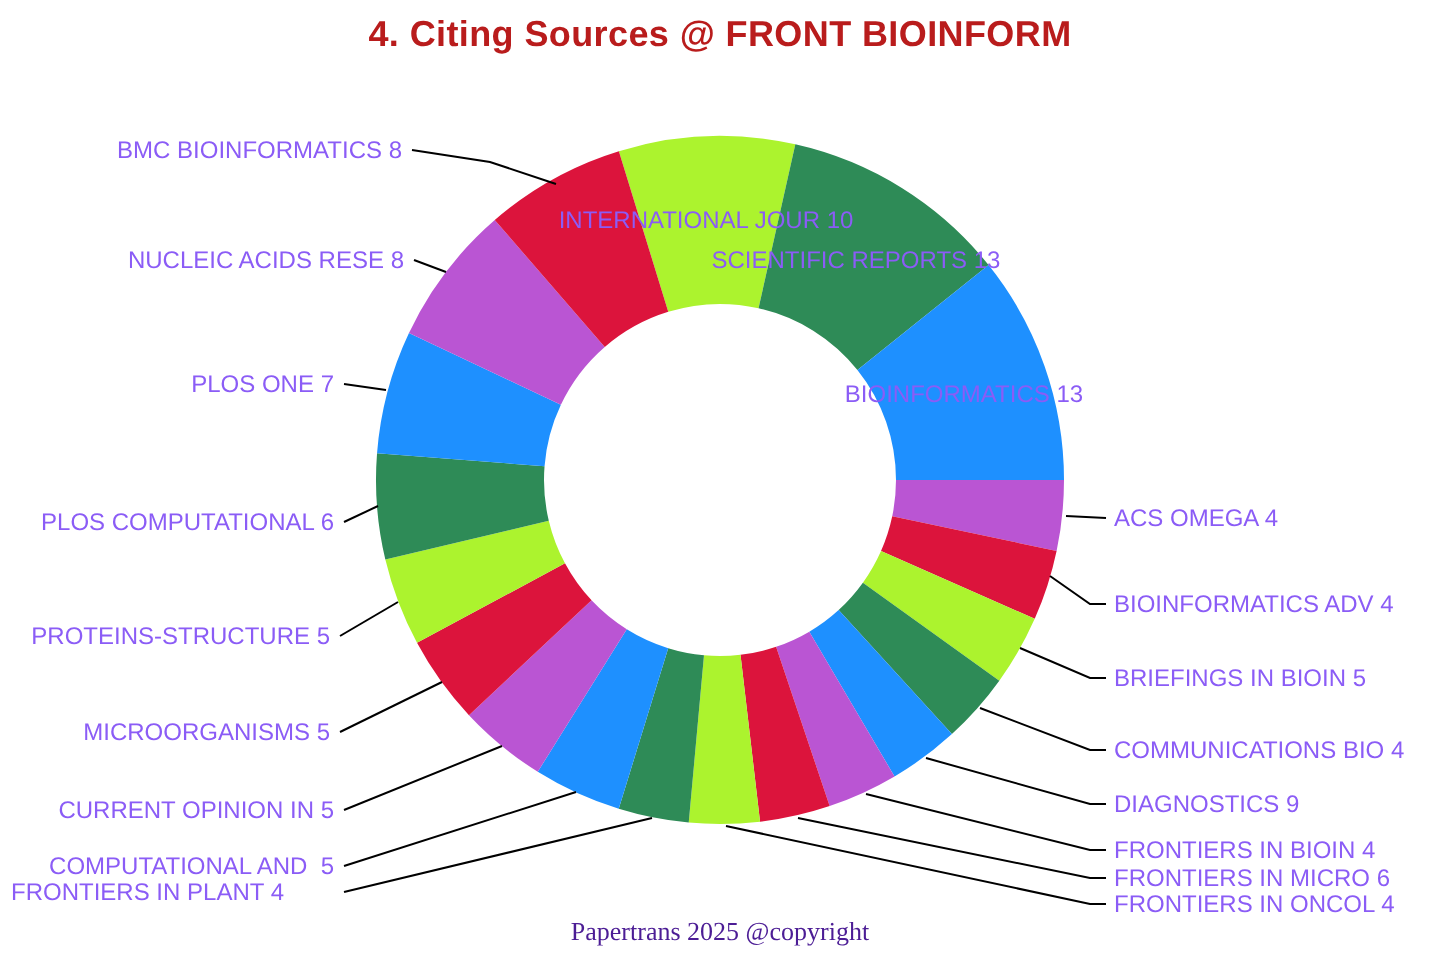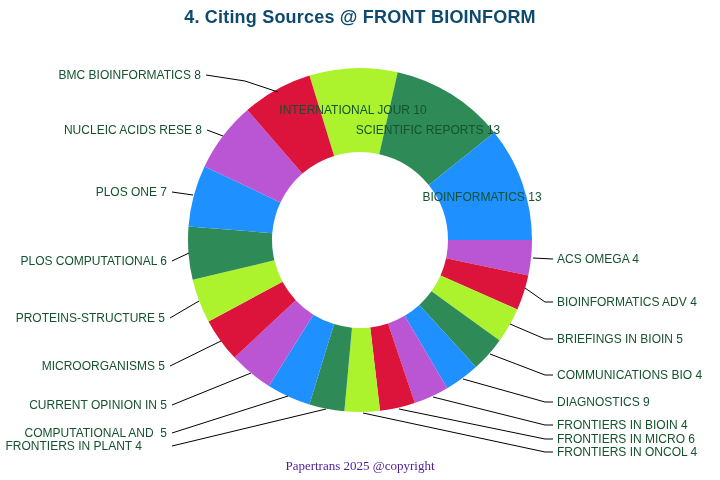--- a/index.html
+++ b/index.html
@@ -1,21 +1,21 @@
 <!DOCTYPE html>
 <html><head>
 <meta charset="utf-8">
 <style>
   html,body{margin:0;padding:0;background:#fff;}
   .stage{position:relative;width:720px;height:480px;background:#fff;overflow:hidden;
          font-family:"Liberation Sans",sans-serif;}
   .chart-title{position:absolute;left:0;top:7px;width:720px;text-align:center;
-               font-size:18px;font-weight:bold;color:#0c4a6e;letter-spacing:.2px;}
+               font-size:18px;font-weight:bold;color:#b91c1c;letter-spacing:.2px;}
   #chart-svg{position:absolute;left:0;top:0;}
-  .seg-label{position:absolute;font-size:12px;color:#14532d;white-space:pre;
+  .seg-label{position:absolute;font-size:12px;color:#8b5cf6;white-space:pre;
              transform:translateY(-50%);line-height:1;}
   .seg-label.left{text-align:right;}
   .seg-label.inside{transform:translate(-50%,-50%);text-align:center;}
   .caption{position:absolute;left:0;top:458px;width:720px;text-align:center;
            font-family:"Liberation Serif",serif;font-size:13px;color:#4c1d95;}
 </style>
 </head>
 <body>
 
 <div class="stage">

